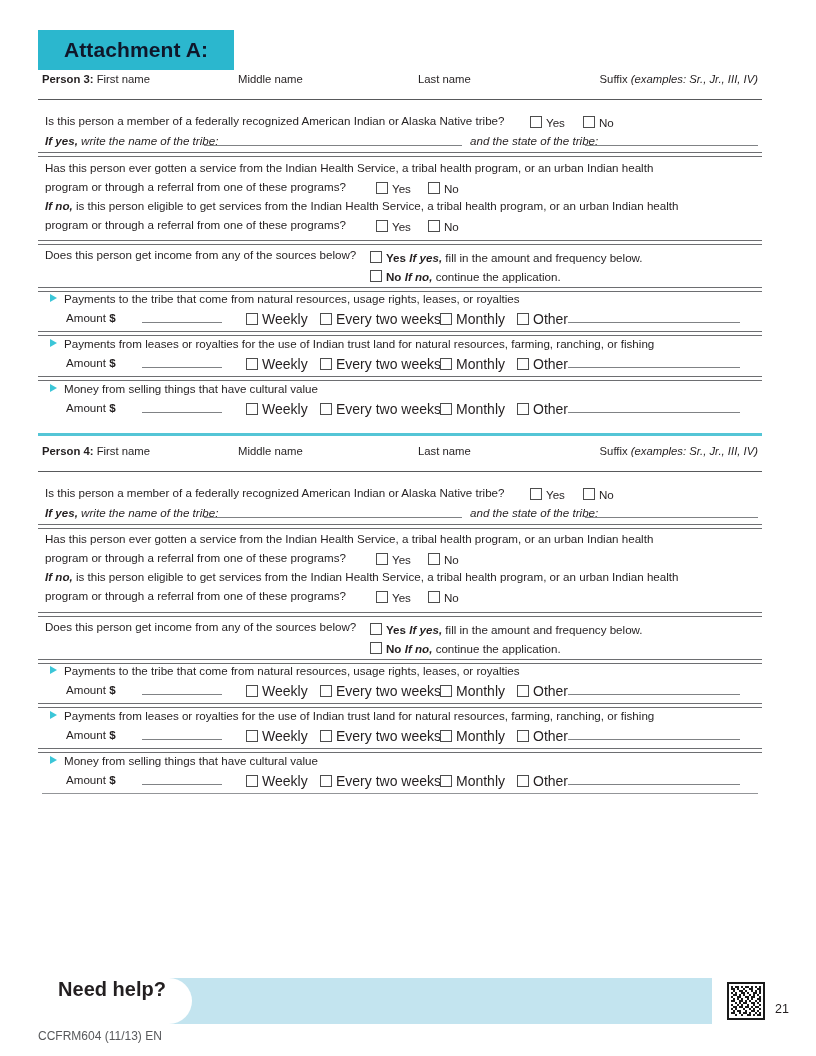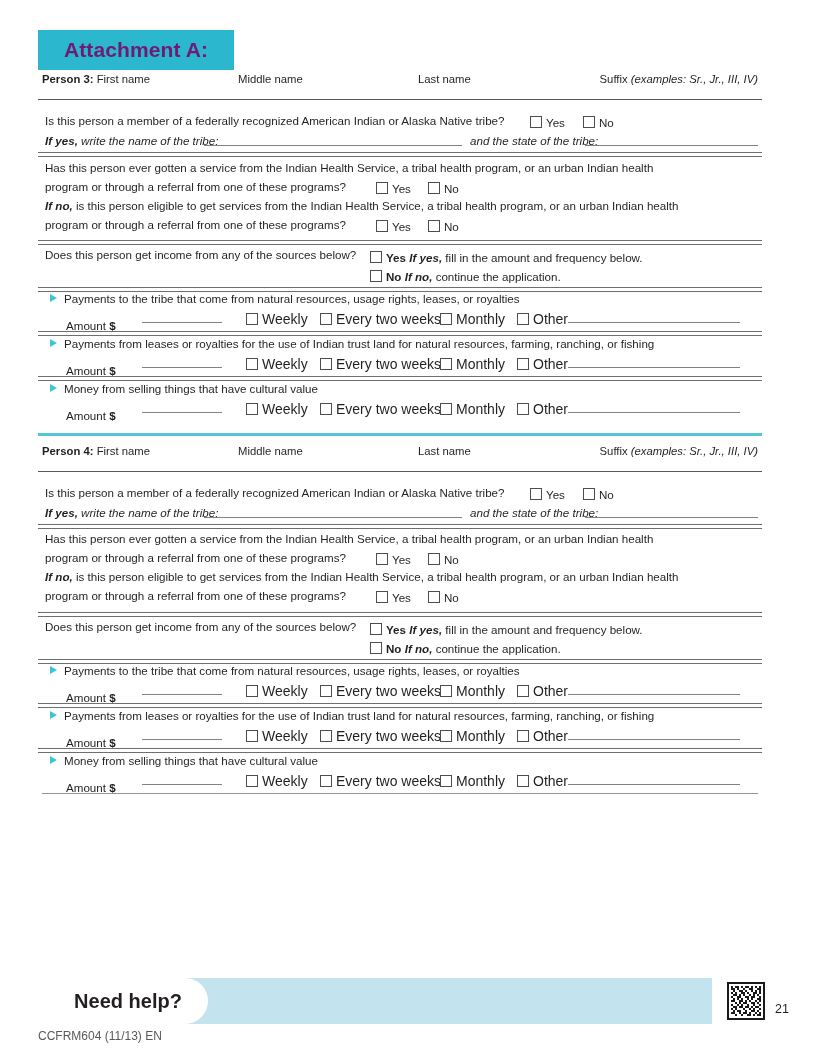--- a/index.html
+++ b/index.html
@@ -18,21 +18,21 @@
   
   .hdr{
     position:absolute;left:38px;top:30px;width:724px;height:40px;
     display:flex;align-items:stretch;
   }
   .hdr-left{
     width:196px;background:#2bb7ce;
     display:flex;align-items:center;justify-content:center;
   }
   .hdr-left span{
-    color:#701a75;font-size:21px;font-weight:bold;letter-spacing:.1px;
+    color:#0f172a;font-size:21px;font-weight:bold;letter-spacing:.1px;
   }
   .hdr-right{
     flex:1;background:#7ecedd;
     display:flex;align-items:center;padding-left:14px;
   }
   .hdr-right .t1{font-size:19px;font-weight:bold;color:#1d1d1b;}
   .hdr-right .t2{font-size:13px;font-style:italic;color:#1d1d1b;margin-left:8px;}
 
   
   .q{font-size:11.6px;color:#231f20;}
@@ -76,32 +76,32 @@
     border-left:7px solid #3bc6d8;
     border-top:4.5px solid transparent;
     border-bottom:4.5px solid transparent;
     vertical-align:1px;margin-right:7px;
   }
 
   .abs{position:absolute;}
 
   
   .src-title{position:absolute;left:50px;font-size:11.6px;white-space:nowrap;}
-  .src-amt{position:absolute;left:66px;font-size:11.6px;white-space:nowrap;margin-top:8px;}
+  .src-amt{position:absolute;left:66px;font-size:11.6px;white-space:nowrap;}
   .freq{position:absolute;font-size:14px;white-space:nowrap;}
 
   
   .foot-band{
     position:absolute;left:48px;top:978px;width:664px;height:46px;
     background:#c3e4ef;
   }
   .foot-pill{
-    position:absolute;left:48px;top:978px;width:160px;height:46px;
+    position:absolute;left:32px;top:978px;width:160px;height:46px;
     background:#ffffff;border-radius:0 28px 28px 0;
-    display:flex;align-items:center;justify-content:center;
+    display:flex;align-items:flex-start;justify-content:center;
   }
   .foot-pill span{font-size:20px;font-weight:bold;color:#231f20;}
   .foot-txt{
     position:absolute;left:198px;top:984px;width:500px;
     font-size:11.4px;line-height:17px;color:#231f20;
   }
   .foot-code{
     position:absolute;left:38px;top:1029px;font-size:12px;color:#58595b;
   }
   .qr{

